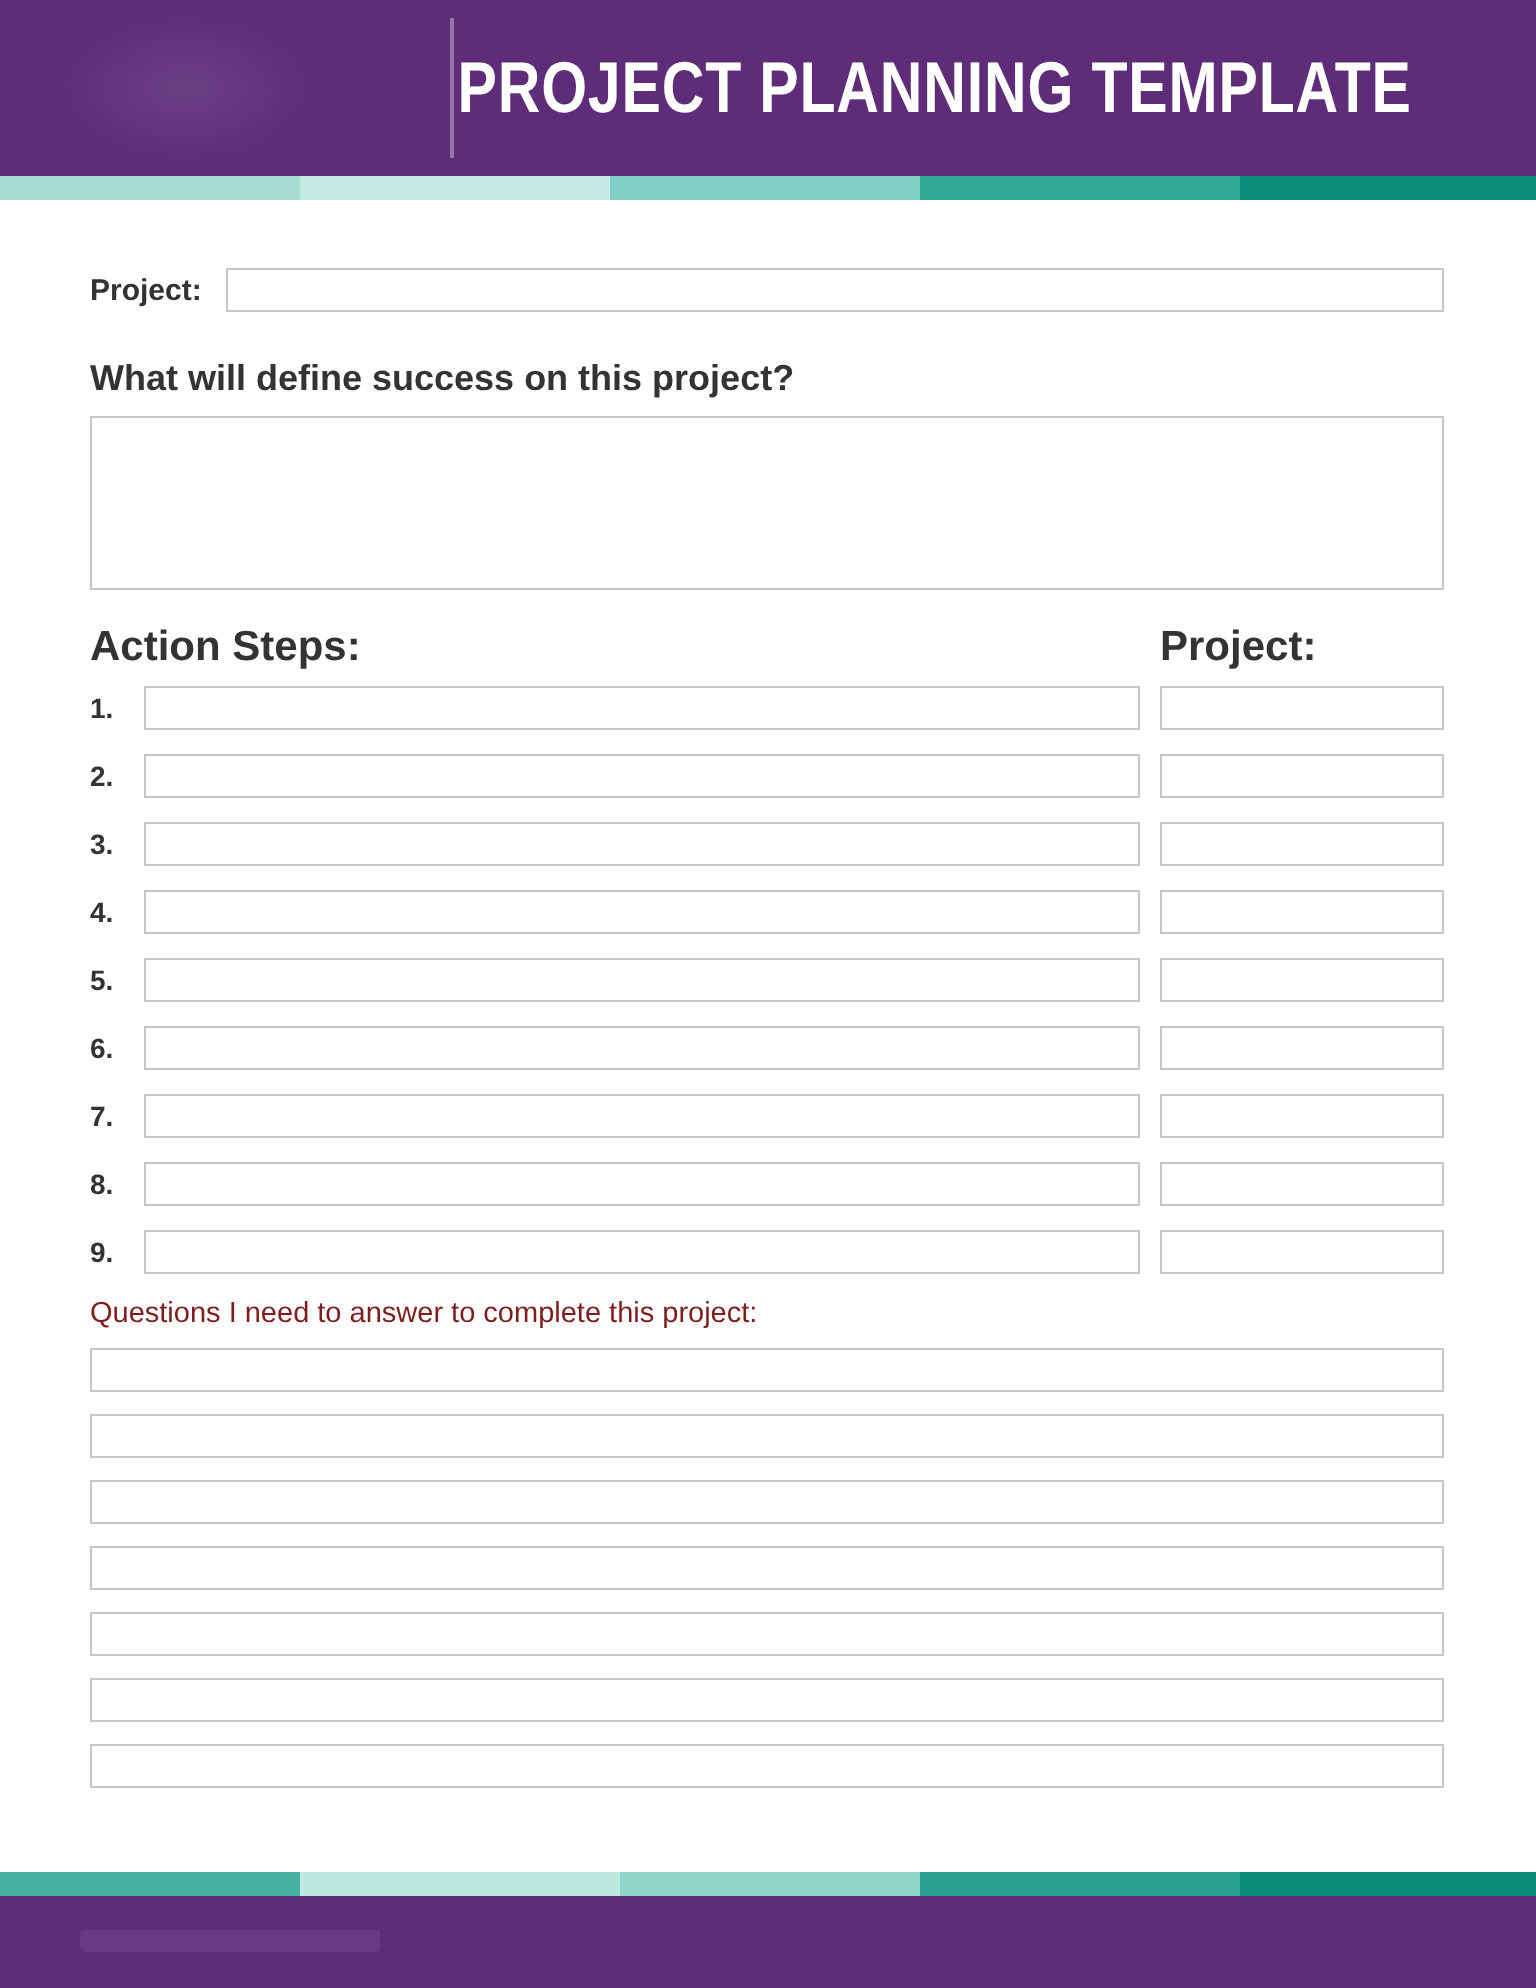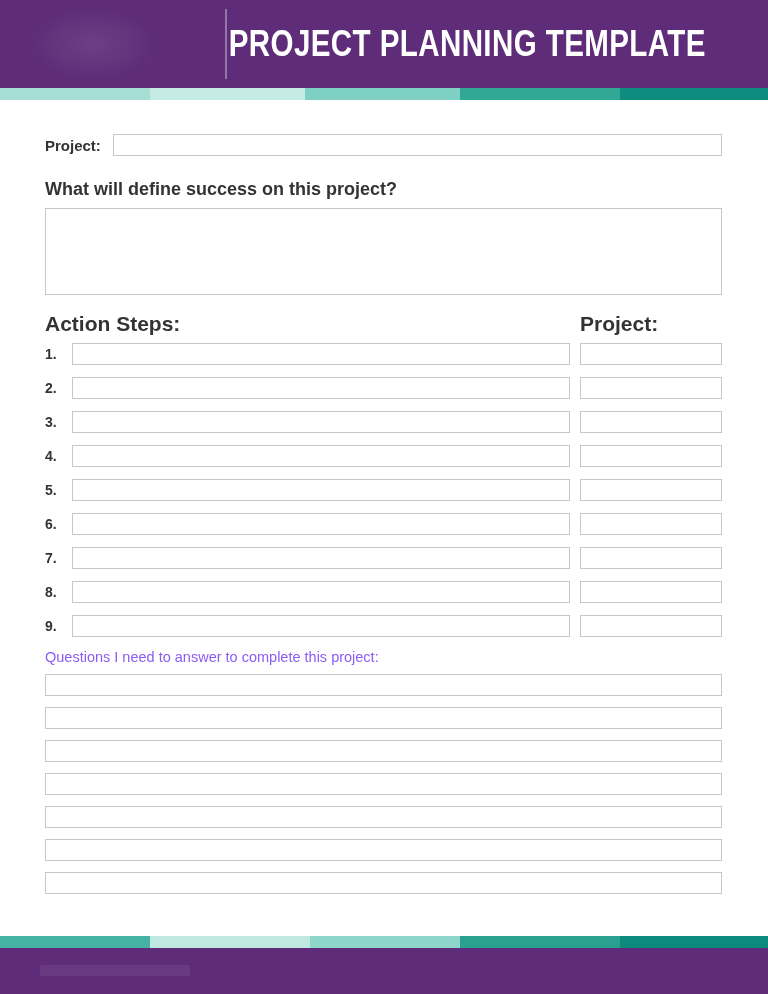--- a/index.html
+++ b/index.html
@@ -53,21 +53,21 @@
   .steps-header { display:flex; margin-top:17px; font-weight:700; font-size:21px; }
   .steps-header .deadline-head { margin-left:auto; width:142px; }
 
   .steps { margin-top:7px; }
   .step-row { display:flex; align-items:center; margin-bottom:12px; }
   .step-num { flex:none; width:27px; font-weight:700; font-size:14px; }
   .step-input { flex:none; width:498px; }
   .deadline-input { flex:none; width:142px; margin-left:auto; }
 
   .references-label { font-weight:700; font-size:15px; margin-top:15px; }
-  .questions-label { font-weight:400; font-size:14.5px; margin-top:11px; color:#8b5cf6; }
+  .questions-label { font-weight:400; font-size:14.5px; margin-top:11px; color:#7f1d1d; }
   .questions { margin-top:9px; }
   .question-input { display:block; width:100%; margin-bottom:11px; }
 
   
   .footer { flex:none; height:46px; background:#5e2c78; position:relative; }
   .footer-mark {
     position:absolute; left:40px; top:17px; width:150px; height:11px;
     background:rgba(255,255,255,0.07); border-radius:2px;
   }
 </style>

